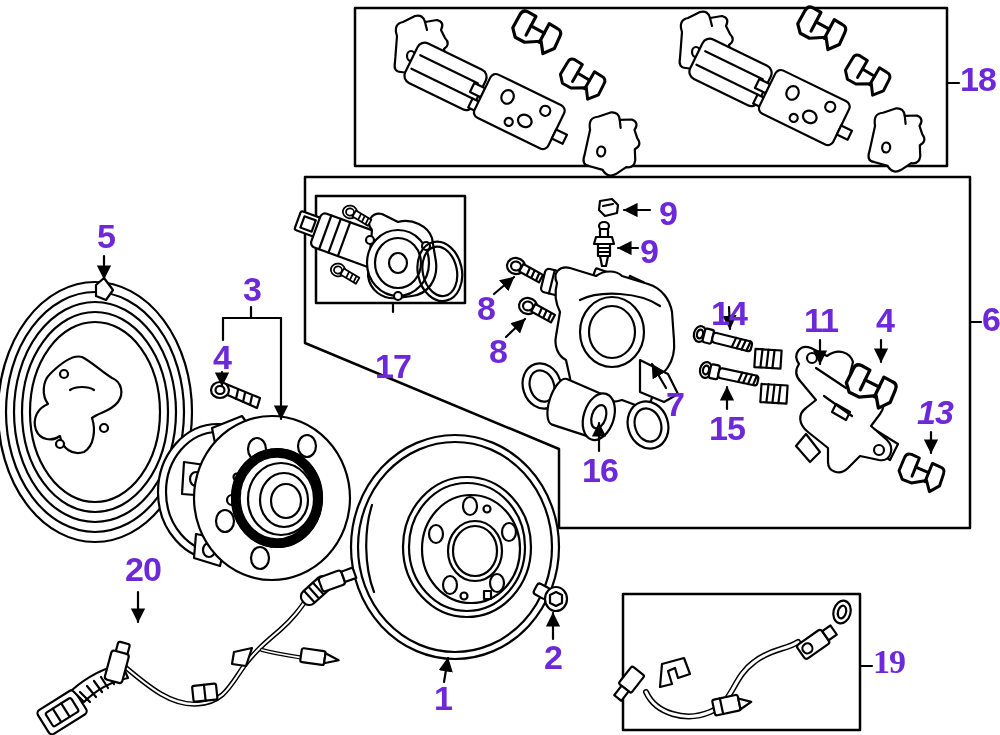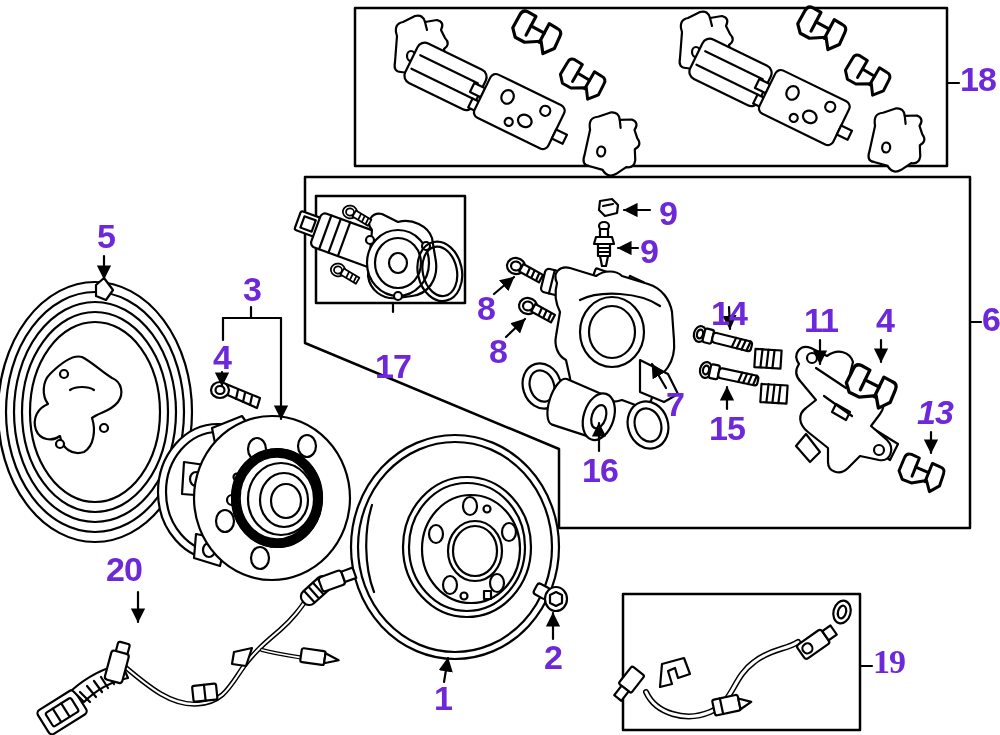--- a/index.html
+++ b/index.html
@@ -376,15 +376,15 @@
 <div class="callout" style="left:668px;top:196px;">9</div>
 <div class="callout" style="left:821px;top:303px;">11</div>
 <div class="callout" style="left:885px;top:303px;">4</div>
 <div class="callout" style="left:935px;top:395px;font-style:italic;">13</div>
 <div class="callout" style="left:729px;top:280px;margin-top:16px;">14</div>
 <div class="callout" style="left:727px;top:411px;">15</div>
 <div class="callout" style="left:600px;top:453px;">16</div>
 <div class="callout" style="left:393px;top:314px;margin-top:35px;">17</div>
 <div class="callout" style="left:978px;top:62px;">18</div>
 <div class="callout" style="left:889px;top:645px;font-family:Liberation Serif, serif;">19</div>
-<div class="callout" style="left:124px;top:552px;">20</div>
+<div class="callout" style="left:143px;top:552px;">20</div>
 
 </div>
 
 </body></html>

